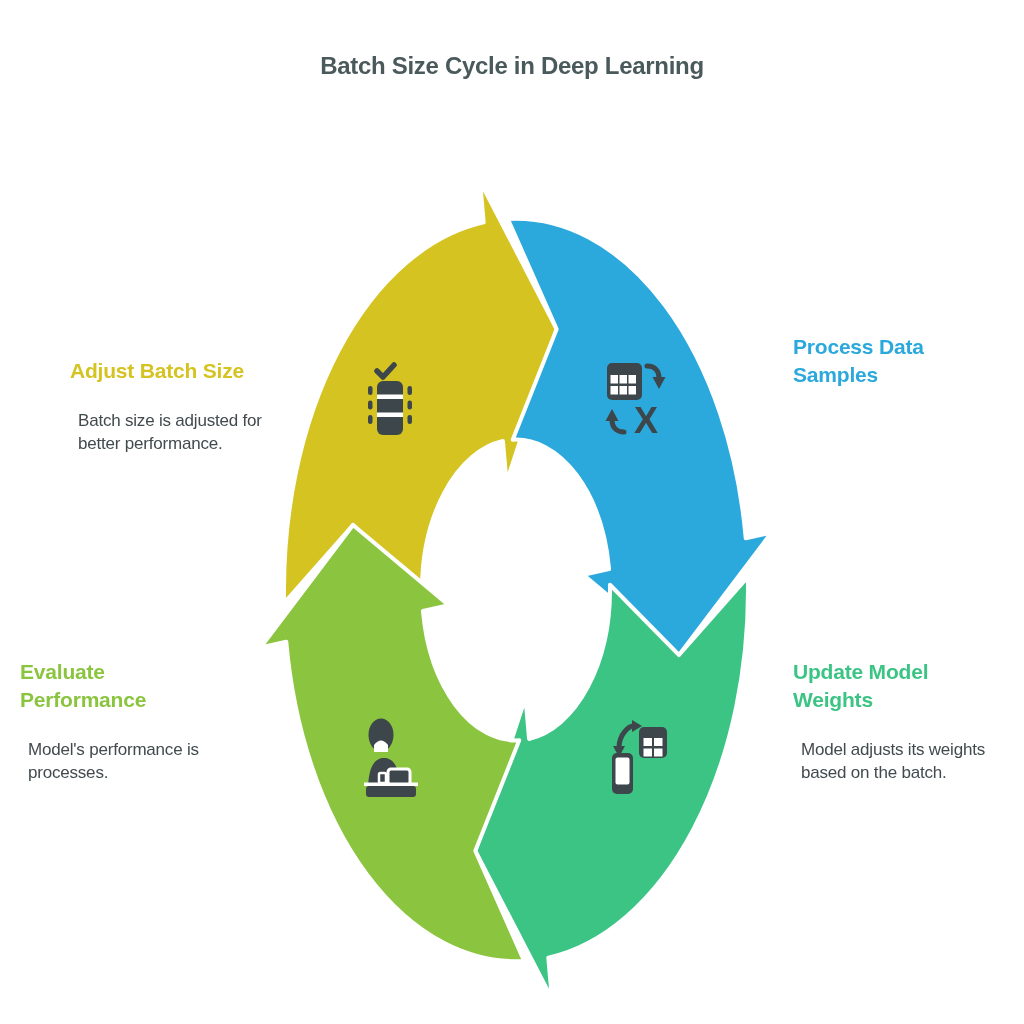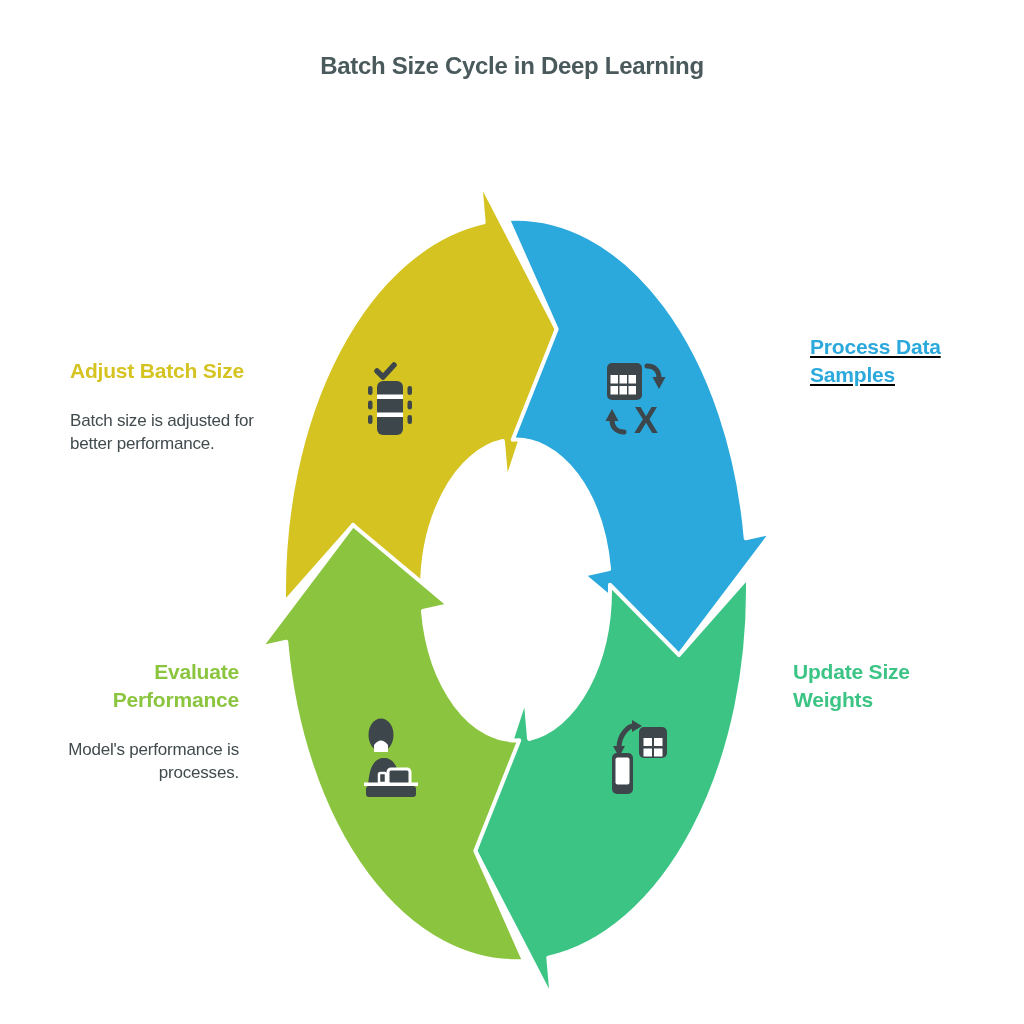--- a/index.html
+++ b/index.html
@@ -30,31 +30,31 @@
   }
   .step-title{
     margin:0 0 24px 0;
     font-size:21px;
     font-weight:bold;
     line-height:28px;
     letter-spacing:-0.2px;
     white-space:pre-line;
   }
   .step-desc{
-    margin:0;
+    margin:8px;
     font-size:17px;
     line-height:23px;
     letter-spacing:-0.2px;
     color:var(--body-color,#414b4e);
     white-space:pre-line;
   }
   .step-1{left:70px;top:357px;text-align:left;}
-  .step-2{left:810px;top:333px;text-align:left;text-decoration:underline;}
+  .step-2{left:793px;top:333px;text-align:left;}
   .step-3{left:793px;top:658px;text-align:left;}
-  .step-4{left:29px;top:658px;text-align:right;}
+  .step-4{left:20px;top:658px;}
   .ic-stroke{fill:none;stroke:var(--icon-color,#3d464a);stroke-linecap:round;stroke-linejoin:round;}
 </style>
 </head>
 <body>
 
 <div class="stage">
 
   <h1 class="title">Batch Size Cycle in Deep Learning</h1>
 
   <svg class="cycle" viewBox="0 0 1024 1024" aria-hidden="true">
@@ -123,22 +123,24 @@
     <p class="step-desc">Batch size is adjusted for
 better performance.</p>
   </div>
 
   <div class="step step-2">
     <h2 class="step-title" style="color: rgb(43, 168, 220);">Process Data
 Samples</h2>
   </div>
 
   <div class="step step-3">
-    <h2 class="step-title" style="color: rgb(60, 196, 133);">Update Size
+    <h2 class="step-title" style="color: rgb(60, 196, 133);">Update Model
 Weights</h2>
+    <p class="step-desc">Model adjusts its weights
+based on the batch.</p>
   </div>
 
   <div class="step step-4">
     <h2 class="step-title" style="color: rgb(139, 197, 63);">Evaluate
 Performance</h2>
     <p class="step-desc">Model's performance is
 processes.</p>
   </div>
 
 </div>

